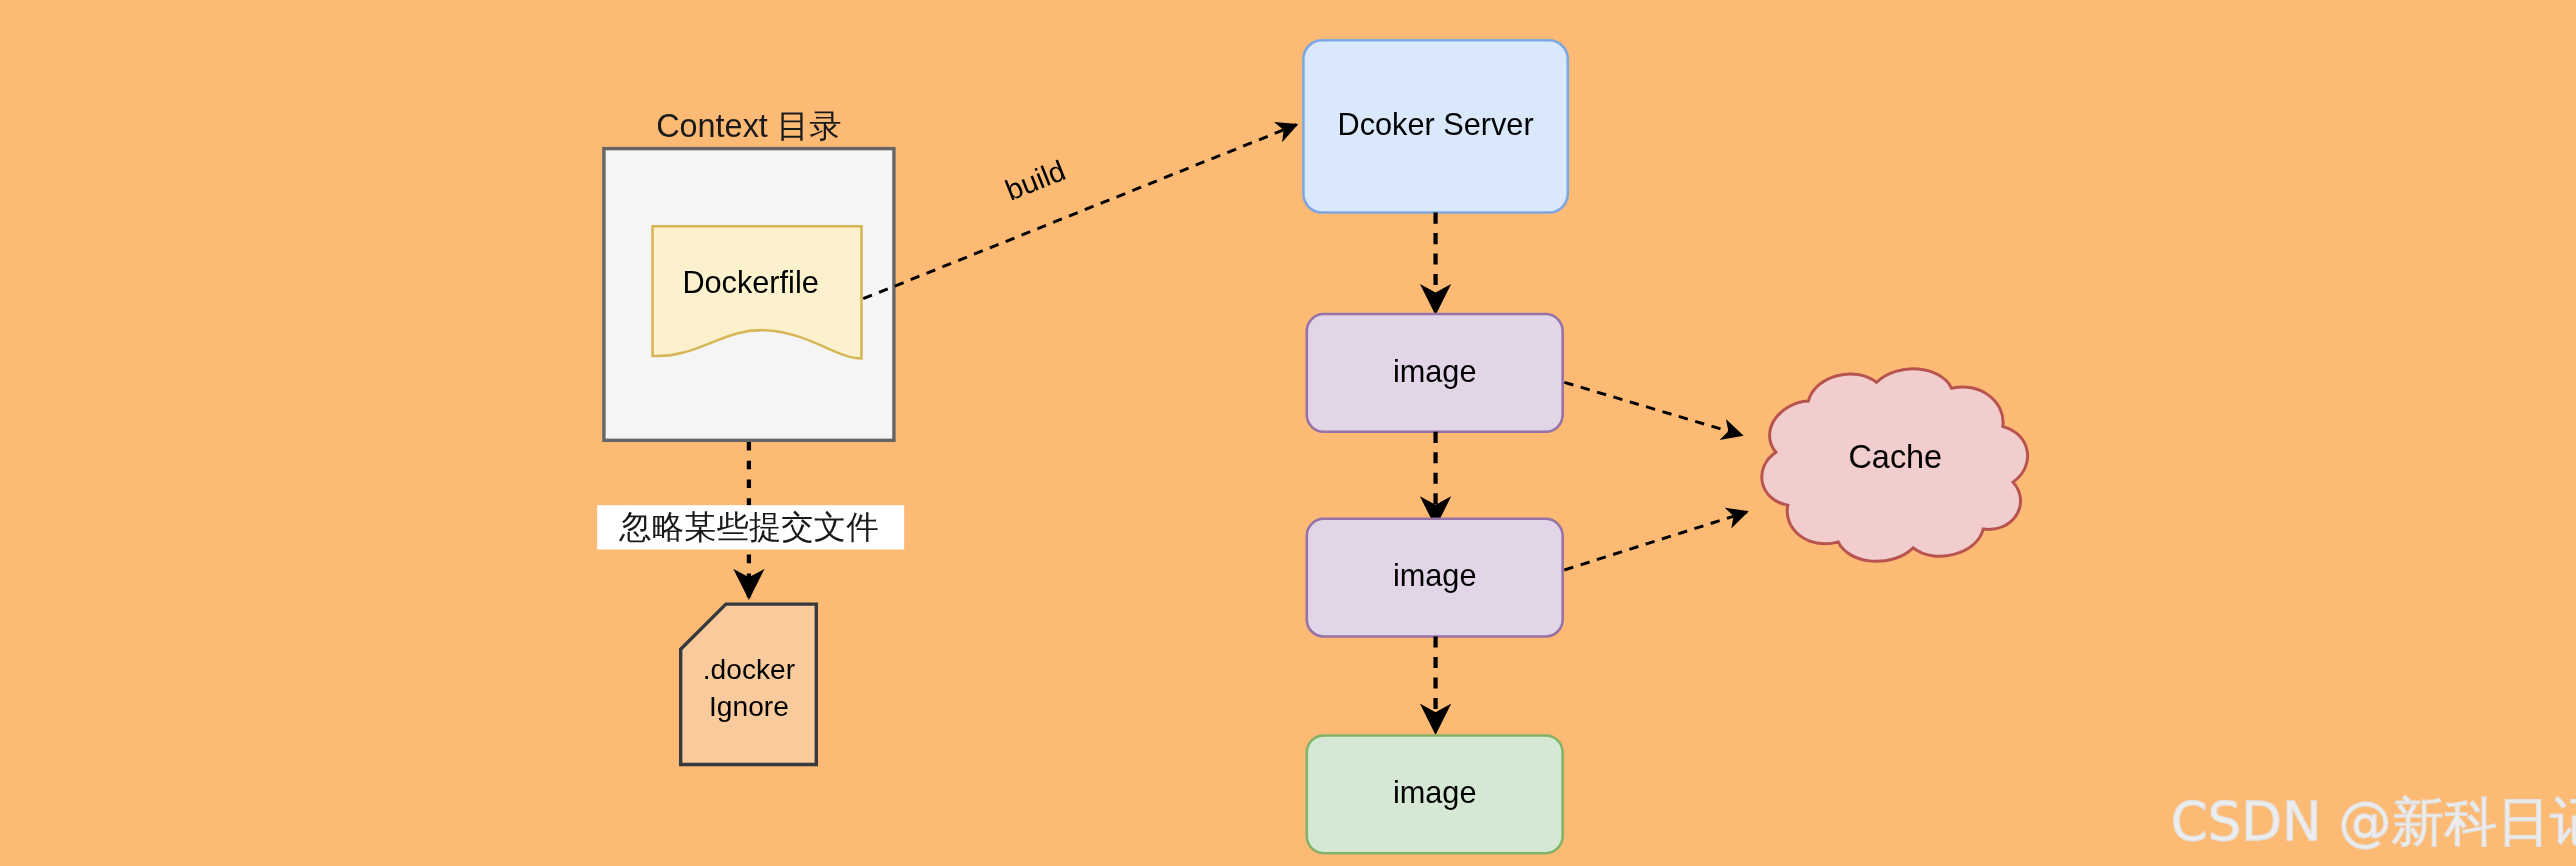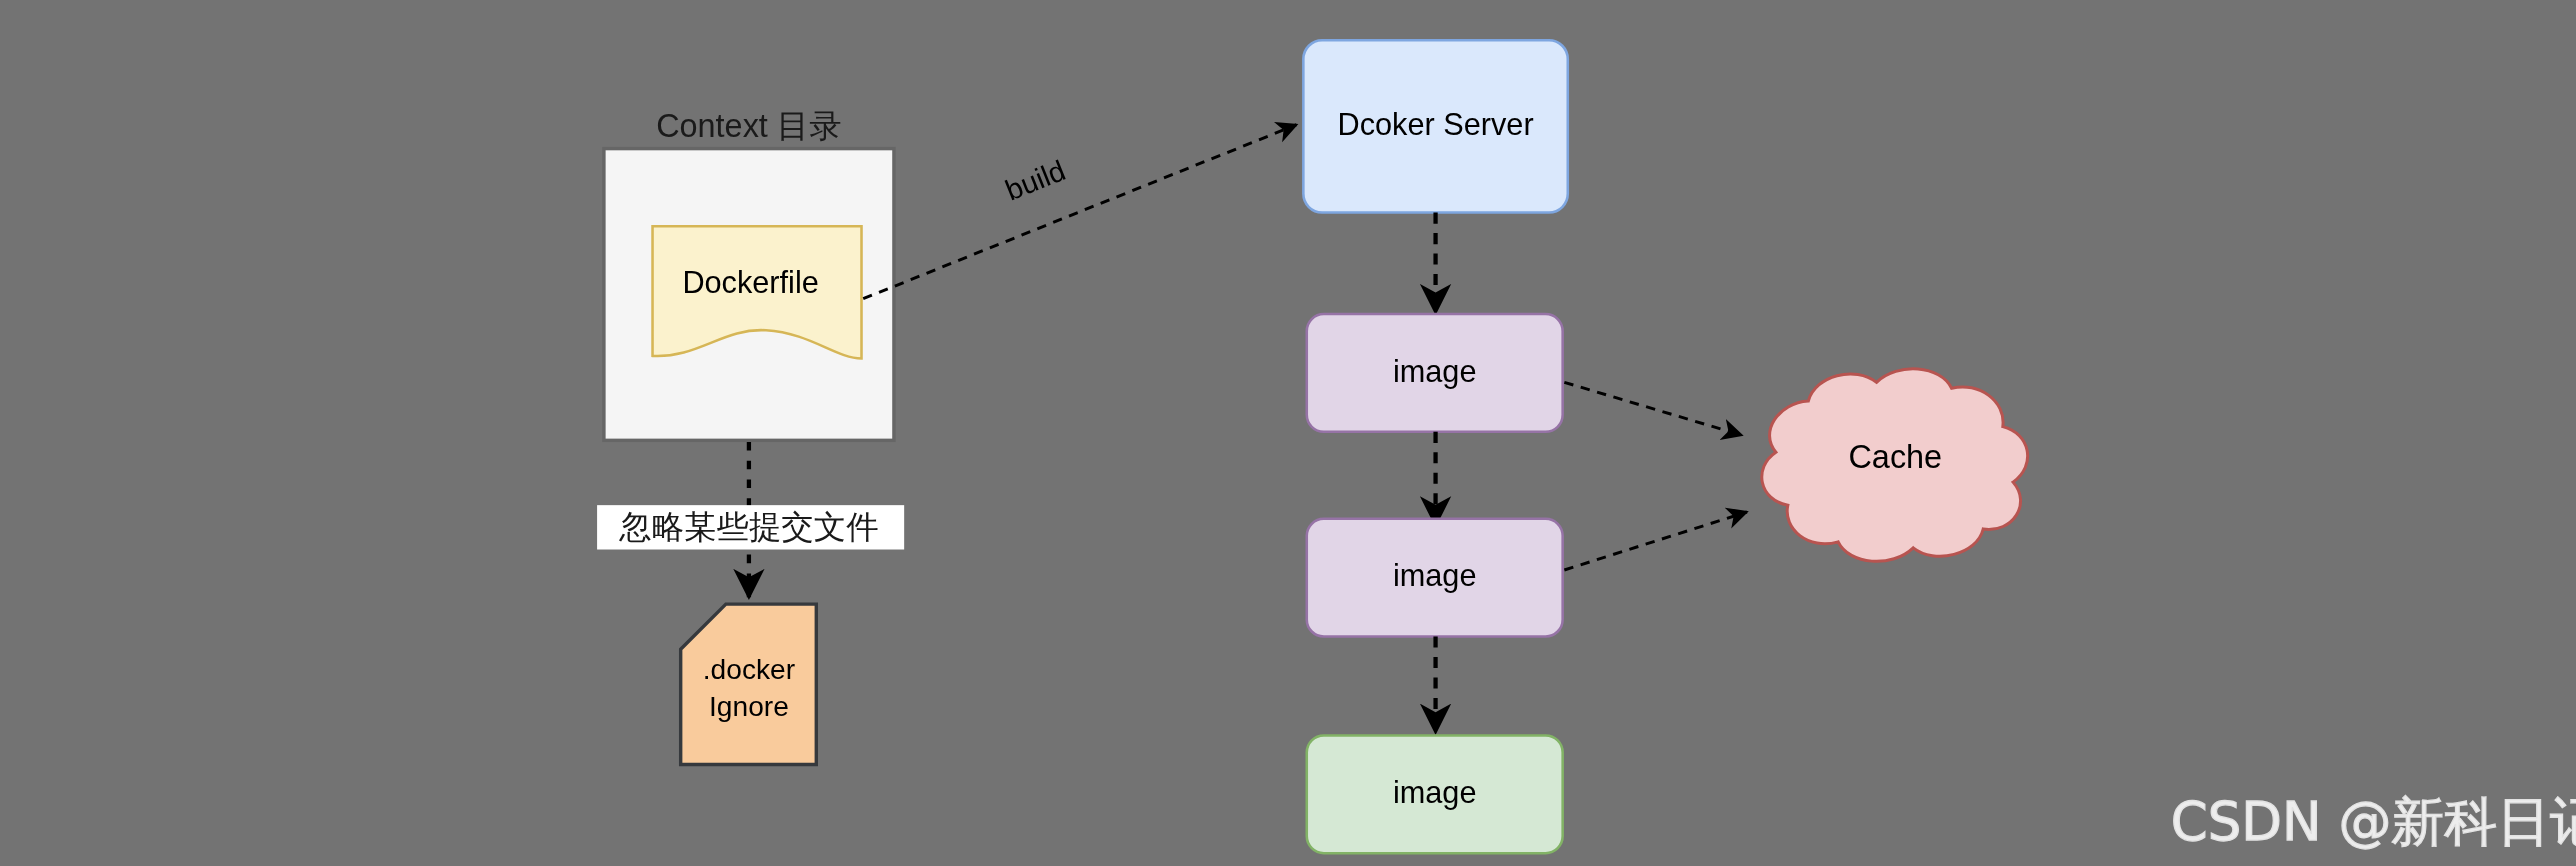--- a/index.html
+++ b/index.html
@@ -7,21 +7,21 @@
     padding: 0;
     background: #ffffff;
   }
   body {
     font-family: "Liberation Sans", "DejaVu Sans", sans-serif;
   }
   #canvas {
     position: relative;
     width: 2576px;
     height: 867px;
-    background: #737373;
+    background: #fdba74;
     overflow: hidden;
   }
   #diagram-svg {
     position: absolute;
     top: 0;
     left: 0;
     width: 2576px;
     height: 867px;
   }
   .node-label {

